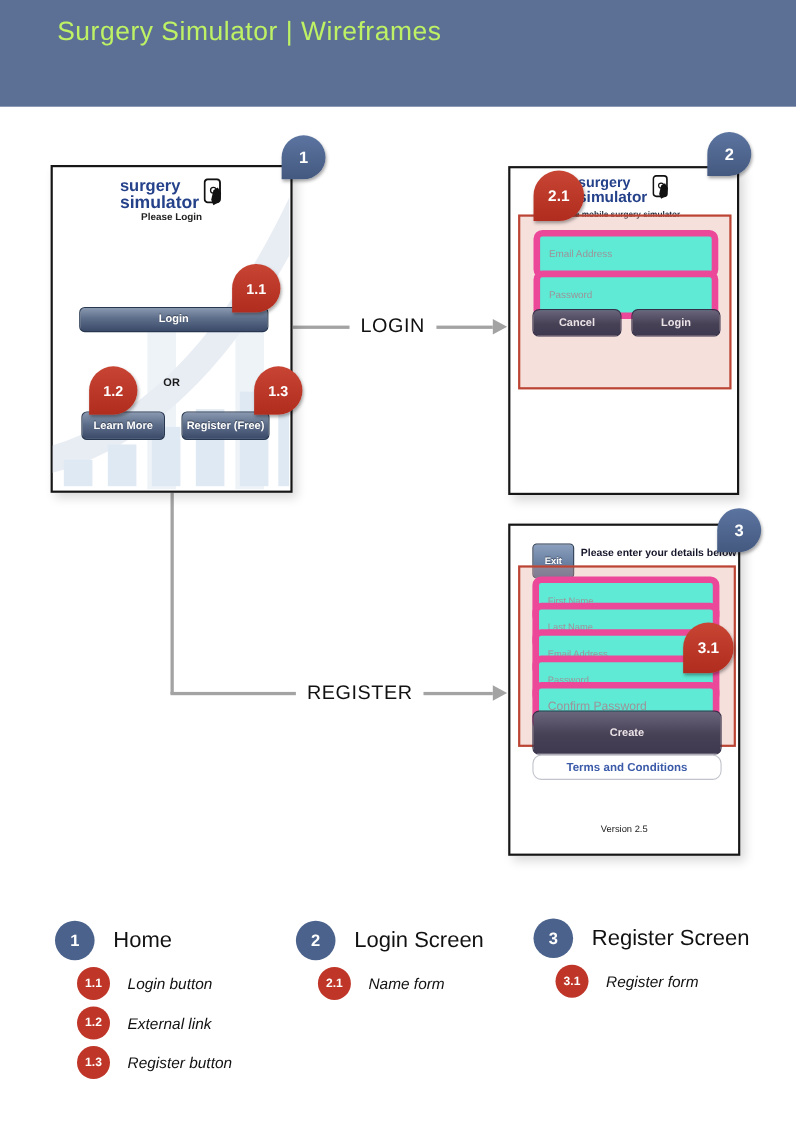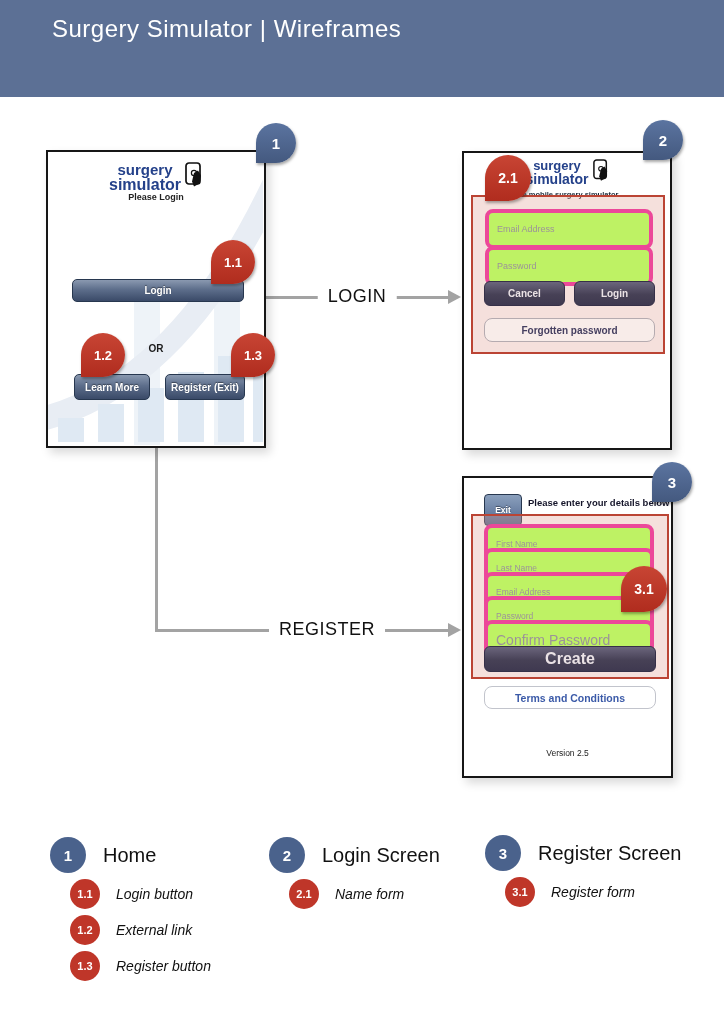--- a/index.html
+++ b/index.html
@@ -1,48 +1,48 @@
 <!DOCTYPE html>
 <html><head>
 <meta charset="utf-8">
 <style>
   * { margin:0; padding:0; box-sizing:border-box; }
   html,body { width:724px; background:#fff; font-family:"Liberation Sans", sans-serif; }
   .page { position:relative; width:724px; height:1024px; background:#fff; overflow:hidden; }
 
   
-  .topbar { position:absolute; left:0; top:0; width:724px; height:97px; background:#5c7095; color:#ffffff; padding:15px 0 0 52px; }
+  .topbar { position:absolute; left:0; top:0; width:724px; height:97px; background:#5c7095; color:#bef264; padding:15px 0 0 52px; }
   .topbar-sub { font-size:24px; font-weight:400; letter-spacing:.5px; }
   .topbar-title { font-size:31px; font-weight:400; margin-top:4px; letter-spacing:.5px; }
 
   
   .phone { position:absolute; background:#fff; border:2.5px solid #161616; box-shadow:4px 5px 9px rgba(0,0,0,.15); }
   .phone-home { left:46px; top:150px; width:220px; height:298px; }
   .phone-login { left:462px; top:151px; width:210px; height:299px; }
   .phone-register { left:462px; top:476px; width:211px; height:302px; }
   .home-bg { position:absolute; left:0; top:0; }
 
   
   .logo { position:absolute; left:0; width:100%; display:flex; justify-content:center; align-items:flex-start; gap:4px; }
-  .logo-text { text-align:center; color:#24418a; font-weight:bold; line-height:1.0; }
+  .logo-text { text-align:left; color:#24418a; font-weight:bold; line-height:1.0; }
   .logo-l1 { font-size:15px; }
   .logo-l2 { font-size:16px; }
   .logo-sm .logo-l1 { font-size:13px; }
   .logo-sm .logo-l2 { font-size:14px; }
   .center-text { position:absolute; left:0; width:100%; text-align:center; }
 
   
   .btn { position:absolute; display:flex; align-items:center; justify-content:center; cursor:pointer; border:none; font-family:"Liberation Sans",sans-serif; }
   .steel { background:linear-gradient(180deg,#8a99b0 0%,#5d6e8b 45%,#3a4a68 100%); border:1px solid #27374f; border-radius:5px; color:#fff; font-weight:bold; text-shadow:0 -1px 1px rgba(0,0,0,.45); }
   .plum { background:linear-gradient(180deg,#6b657c 0%,#474156 55%,#3f3950 100%); border:1px solid #363048; border-radius:6px; color:#eae2e5; font-weight:bold; }
   .ghost { border-radius:8px; font-weight:bold; }
 
   
   .hl-form { position:absolute; background:rgba(225,160,150,.33); border:2px solid #bb4434; }
-  .wf-input { position:absolute; background:#bef264; border:4px solid #ec4899; border-radius:8px; font-size:9px; color:#555; padding:16px 8px; font-family:"Liberation Sans",sans-serif; }
+  .wf-input { position:absolute; background:#5eead4; border:6px solid #ec4899; border-radius:8px; font-size:9px; color:#555; padding:16px 8px; font-family:"Liberation Sans",sans-serif; }
   .wf-input::placeholder { color:#9c9399; opacity:1; }
 
   
   .conn { position:absolute; background:#a3a3a3; }
   .arrow-head { position:absolute; width:0; height:0; border-top:7px solid transparent; border-bottom:7px solid transparent; border-left:13px solid #a3a3a3; }
   .flow-label { position:absolute; transform:translateX(-50%); background:#fff; padding:0 10px; font-size:18px; color:#111; letter-spacing:.5px; }
 
   
   .pin { position:absolute; border-radius:50% 50% 50% 0; display:flex; align-items:center; justify-content:center; color:#fff; font-weight:bold; box-shadow:1px 2px 3px rgba(0,0,0,.35); }
   .pin-blue { background:linear-gradient(180deg,#5b74a0,#44597f); }
@@ -99,54 +99,53 @@
       <svg width="18" height="26" viewBox="0 0 18 26">
         <rect x="1" y="1" width="14" height="21" rx="3" fill="#fff" stroke="#111" stroke-width="1.7"></rect>
         <circle cx="9" cy="11" r="2.6" fill="none" stroke="#111" stroke-width="1.2"></circle>
         <path d="M9 11 l4 -2.5 3 5 -1.5 8 -5.5 3 -2 -5 z" fill="#111"></path>
       </svg>
     </div>
     <div class="center-text" style="top:40px; font-size:9px; color:#222;font-weight:bold;">Please Login</div>
     <button class="btn steel" style="left:24px; top:127px; width:172px; height:23px; font-size:10px;">Login</button>
     <div class="center-text" style="top:191px; font-size:10px; font-weight:bold; color:#1a1a1a;">OR</div>
     <button class="btn steel" style="left:26px; top:222px; width:76px; height:26px; font-size:10px;">Learn More</button>
-    <button class="btn steel" style="left:117px; top:222px; width:80px; height:26px; font-size:10px;">Register (Exit)</button>
+    <button class="btn steel" style="left:117px; top:222px; width:80px; height:26px; font-size:10px;">Register (Free)</button>
   </section>
 
   <section class="phone phone-login">
     <div class="logo logo-sm" style="top:6px;">
       <div class="logo-text">
         <div class="logo-l1">surgery</div>
         <div class="logo-l2">simulator</div>
       </div>
       <svg width="16" height="23" viewBox="0 0 18 26">
         <rect x="1" y="1" width="14" height="21" rx="3" fill="#fff" stroke="#111" stroke-width="1.7"></rect>
         <circle cx="9" cy="11" r="2.6" fill="none" stroke="#111" stroke-width="1.2"></circle>
         <path d="M9 11 l4 -2.5 3 5 -1.5 8 -5.5 3 -2 -5 z" fill="#111"></path>
       </svg>
     </div>
     <div class="center-text" style="top:37px; font-size:7.5px; font-weight:bold; color:#1c2b3a;">the mobile surgery simulator</div>
     <div class="hl-form" style="left:7px; top:42px; width:194px; height:159px;"></div>
     <input class="wf-input" style="left: 21px; top: 56px; width: 168px; height: 16px;" placeholder="Email Address">
     <input class="wf-input" style="left: 21px; top: 93px; width: 168px; height: 16px;" placeholder="Password">
     <button class="btn plum" style="left:20px; top:128px; width:81px; height:25px; font-size:10px;">Cancel</button>
     <button class="btn plum" style="left:110px; top:128px; width:81px; height:25px; font-size:10px;">Login</button>
-    <button class="btn ghost" style="left:20px; top:165px; width:171px; height:24px; font-size:10px; background:#f8ece9; border:1px solid #b5abb0; color:#453f60;">Forgotten password</button>
   </section>
 
   <section class="phone phone-register">
     <button class="btn steel" style="left:20px; top:16px; width:38px; height:32px; font-size:8.5px; border-radius:4px; background:linear-gradient(180deg,#8ba0bd,#51688f);">Exit</button>
     <div style="position:absolute; left:64px; top:19px; font-size:9.5px; font-weight:bold; color:#15152a;">Please enter your details below</div>
     <div class="hl-form" style="left:7px; top:36px; width:198px; height:165px;"></div>
     <input class="wf-input" style="left: 20px; top: 46px; width: 170px; height: 15px; font-size: 8.5px;" placeholder="First Name">
     <input class="wf-input" style="left: 20px; top: 70px; width: 170px; height: 15px; font-size: 8.5px;" placeholder="Last Name">
     <input class="wf-input" style="left: 20px; top: 94px; width: 170px; height: 15px; font-size: 8.5px;" placeholder="Email Address">
     <input class="wf-input" style="left: 20px; top: 118px; width: 170px; height: 15px; font-size: 8.5px;" placeholder="Password">
-    <input class="wf-input" style="left: 20px; top: 142px; width: 170px; height: 15px; font-size: 14px;" placeholder="Confirm Password">
-    <button class="btn plum" style="left:20px; top:168px; width:172px; height:26px; font-size:16px;">Create</button>
+    <input class="wf-input" style="left: 20px; top: 142px; width: 170px; height: 15px; font-size: 11px;" placeholder="Confirm Password">
+    <button class="btn plum" style="left:20px; top:168px; width:172px; height:40px; font-size:10px;">Create</button>
     <button class="btn ghost" style="left:20px; top:208px; width:172px; height:23px; font-size:10.5px; background:#fff; border:1px solid #c2c4cc; color:#3b5aa8;">Terms and Conditions</button>
     <div class="center-text" style="top:270px; font-size:8.5px; color:#222;">Version 2.5</div>
   </section>
 
   <div class="pin pin-blue pin-40" style="left:256px; top:123px;">1</div>
   <div class="pin pin-red pin-44" style="left:211px; top:240px;">1.1</div>
   <div class="pin pin-red pin-44" style="left:81px; top:333px;">1.2</div>
   <div class="pin pin-red pin-44" style="left:231px; top:333px;">1.3</div>
   <div class="pin pin-blue pin-40" style="left:643px; top:120px;">2</div>
   <div class="pin pin-red pin-46" style="left:485px; top:155px;">2.1</div>

